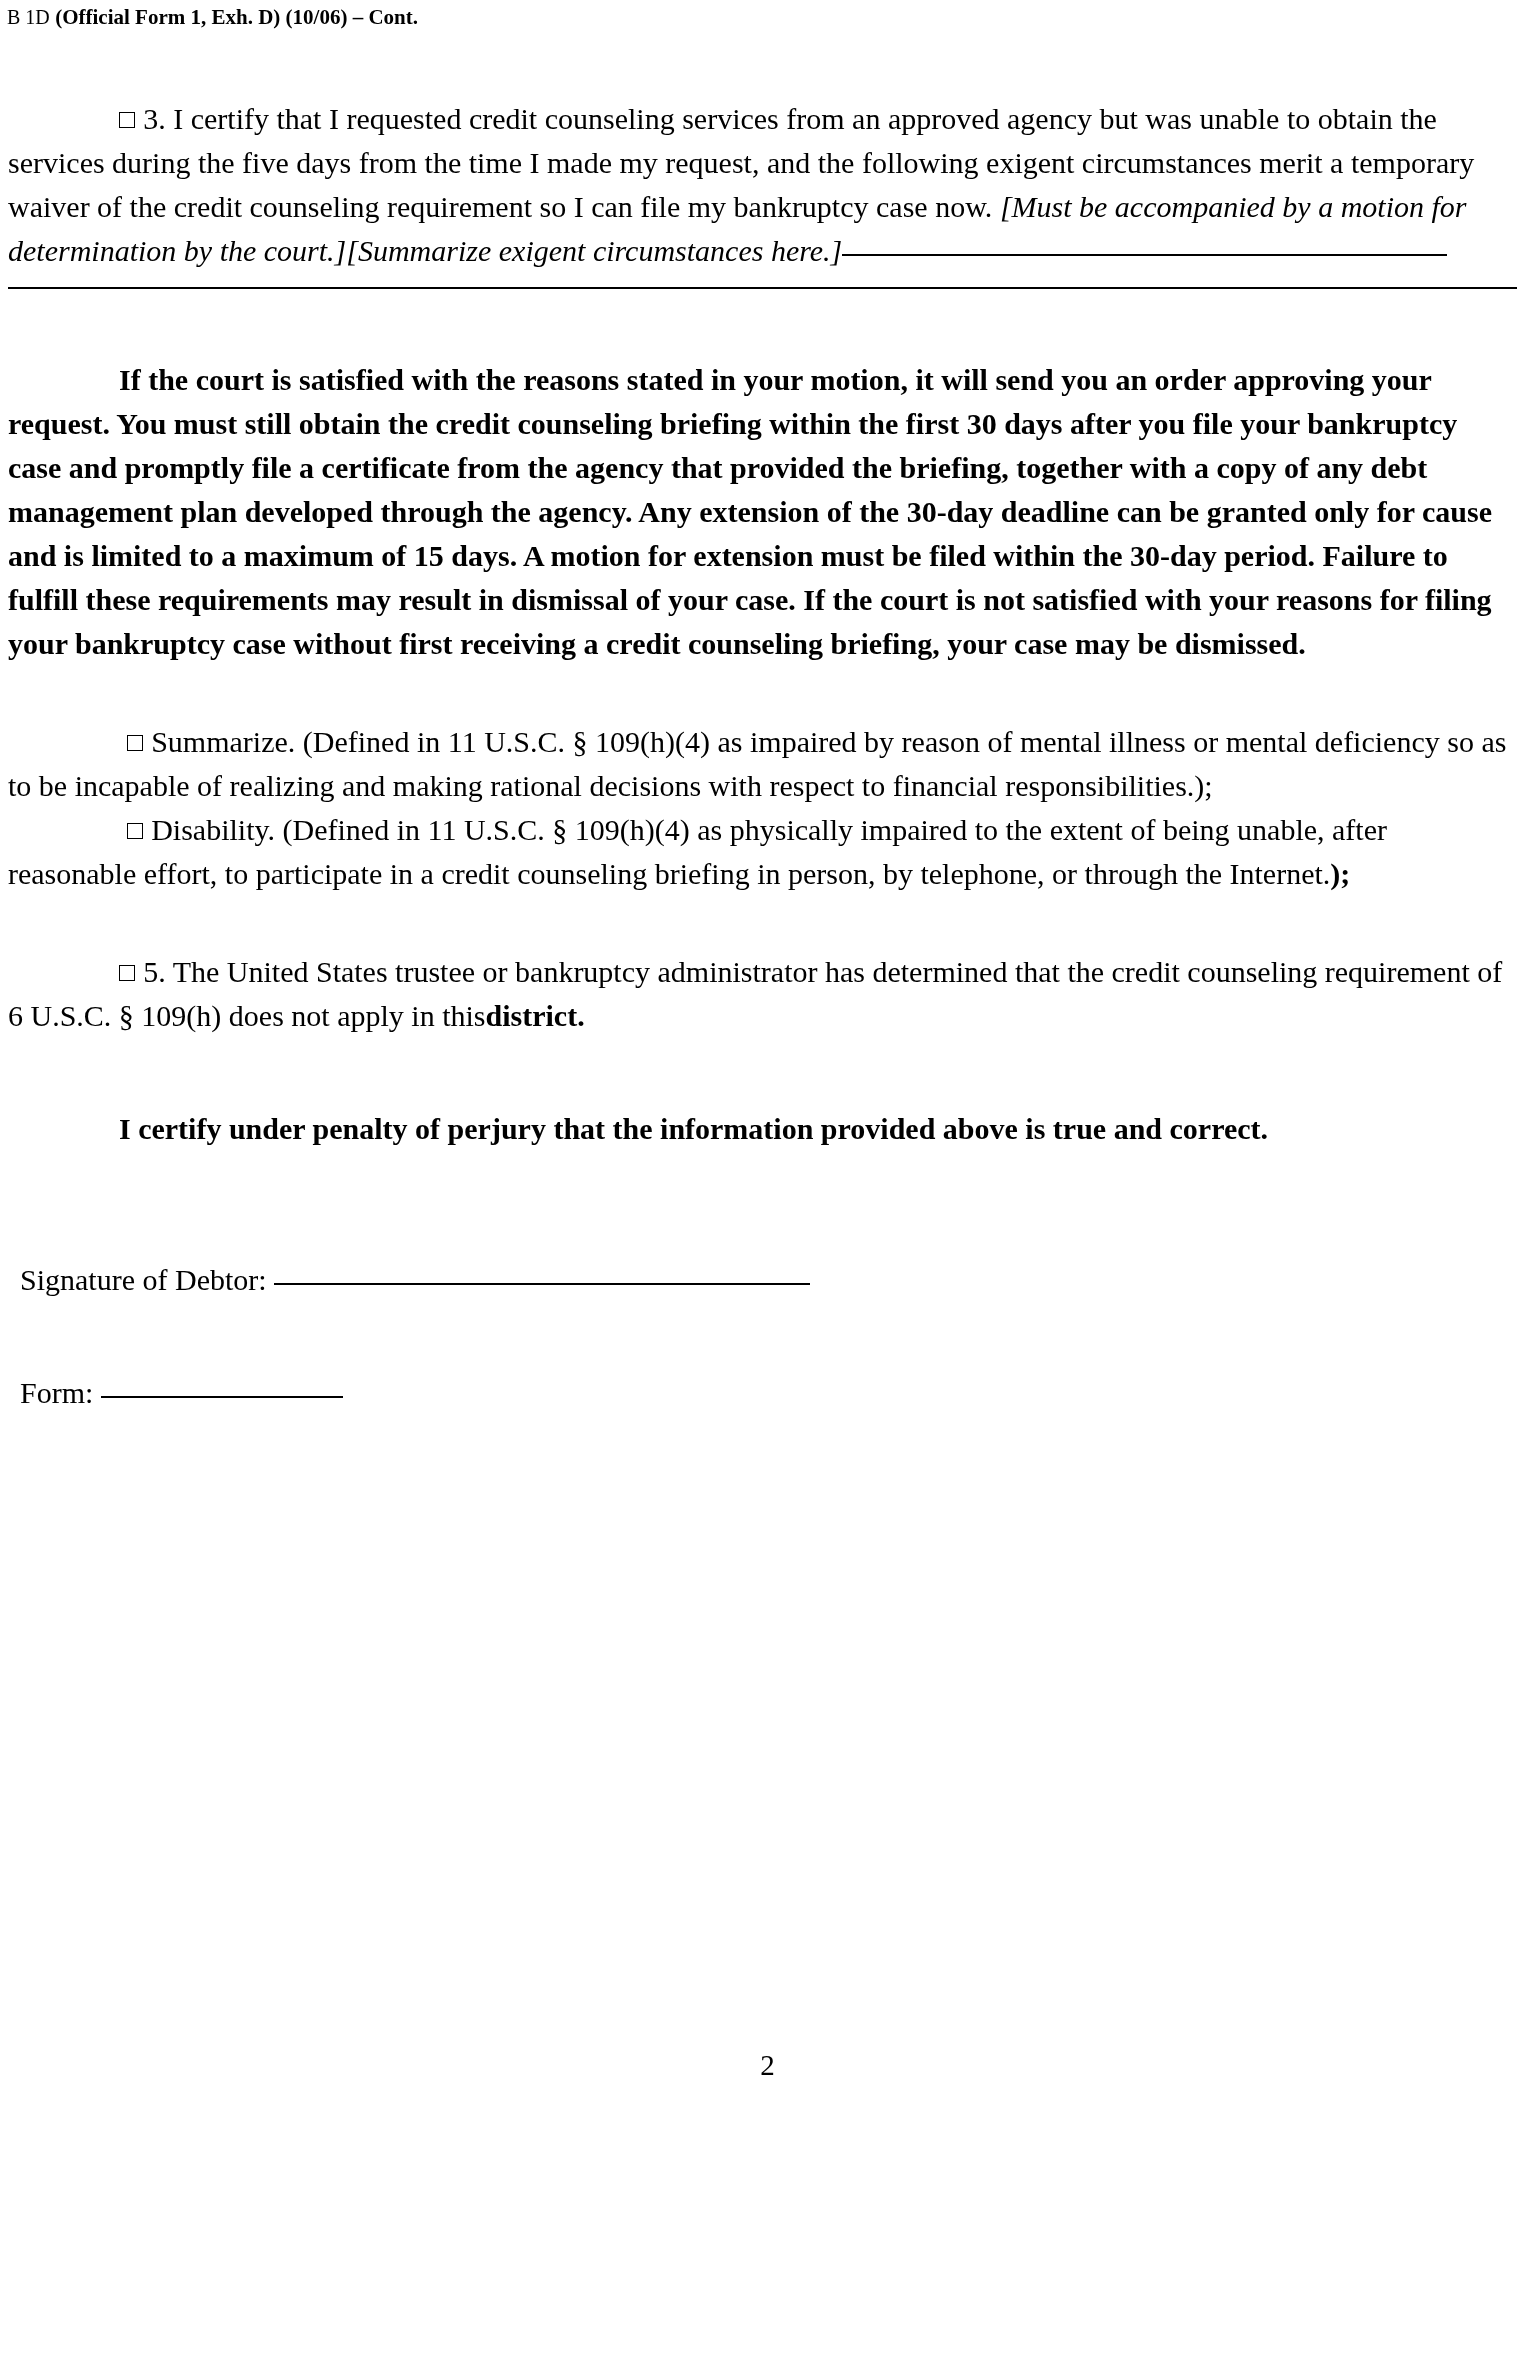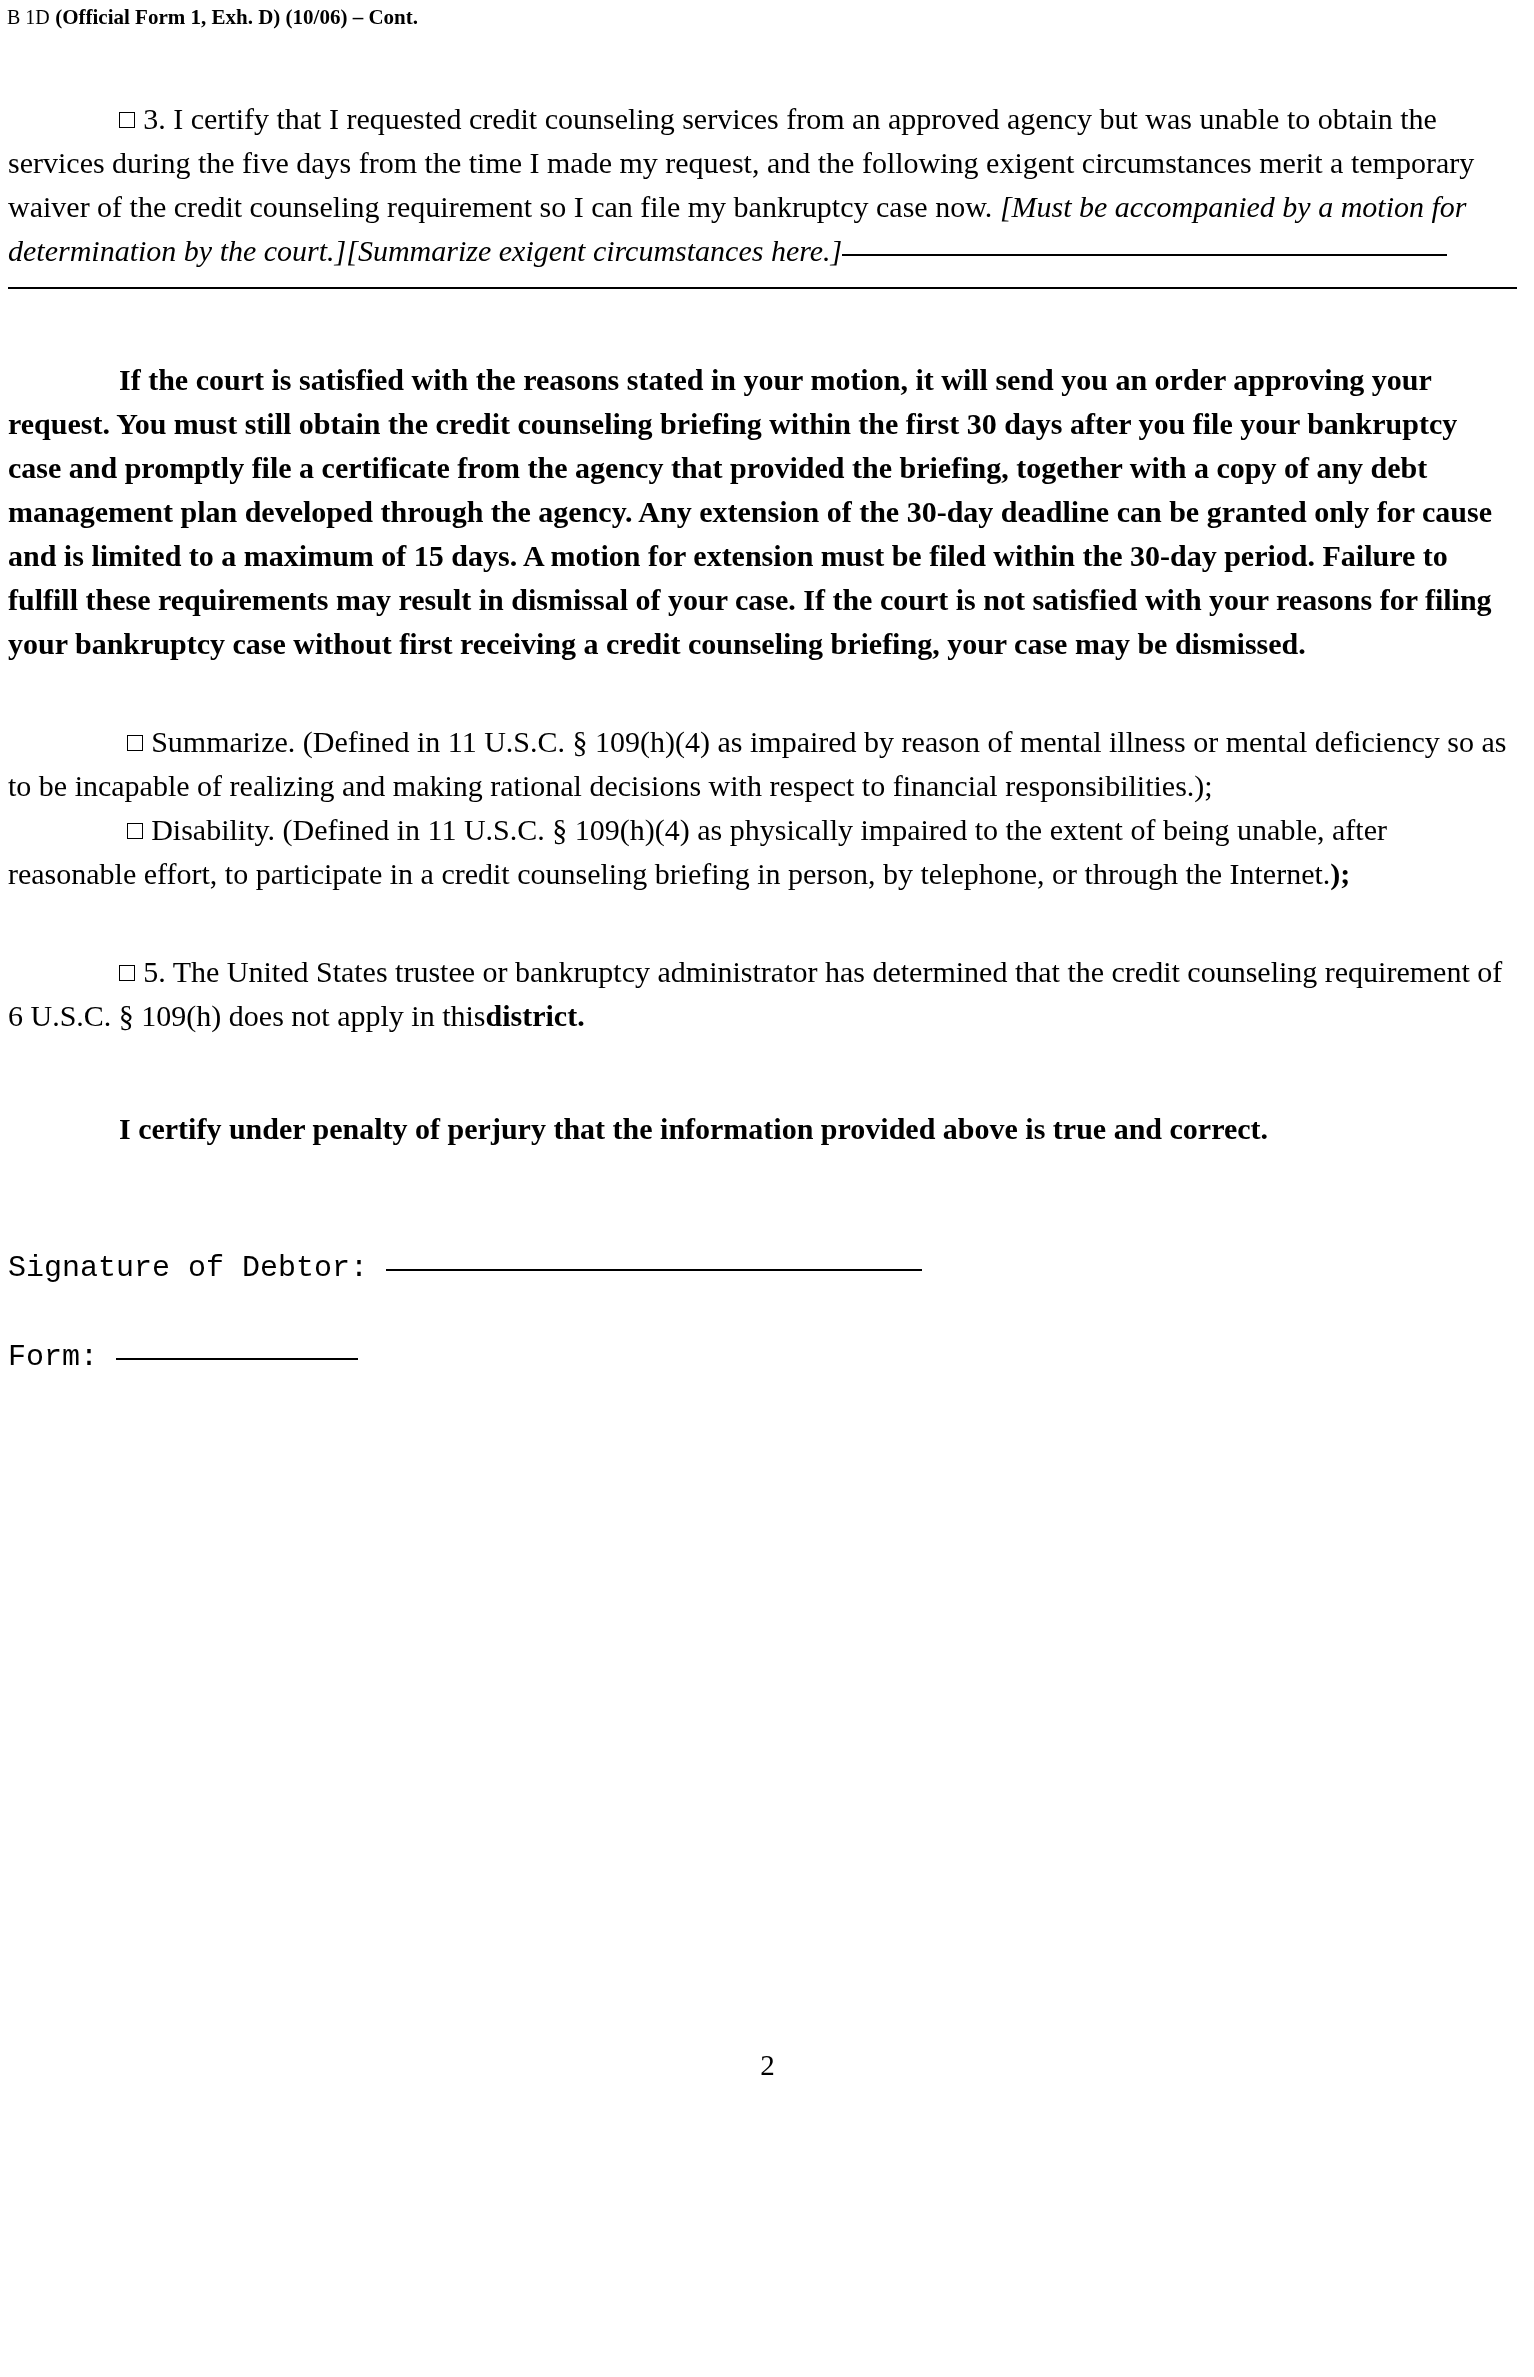--- a/index.html
+++ b/index.html
@@ -91,23 +91,22 @@
   .bold-block {
     font-weight: bold;
     font-size: 30px;
     line-height: 44px;
     margin: 0;
   }
 
   .sig-row {
     font-size: 30px;
     line-height: 44px;
-    margin: 0;
+    margin: 12px;
     white-space: nowrap;
-    font-family: Liberation Mono, monospace;
   }
   .sig-row .rule-inline { border-bottom-width: 2.6px; }
 
   .page-number {
     position: absolute;
     left: 0;
     right: 0;
     top: 2049px;
     text-align: center;
     font-size: 29px;

